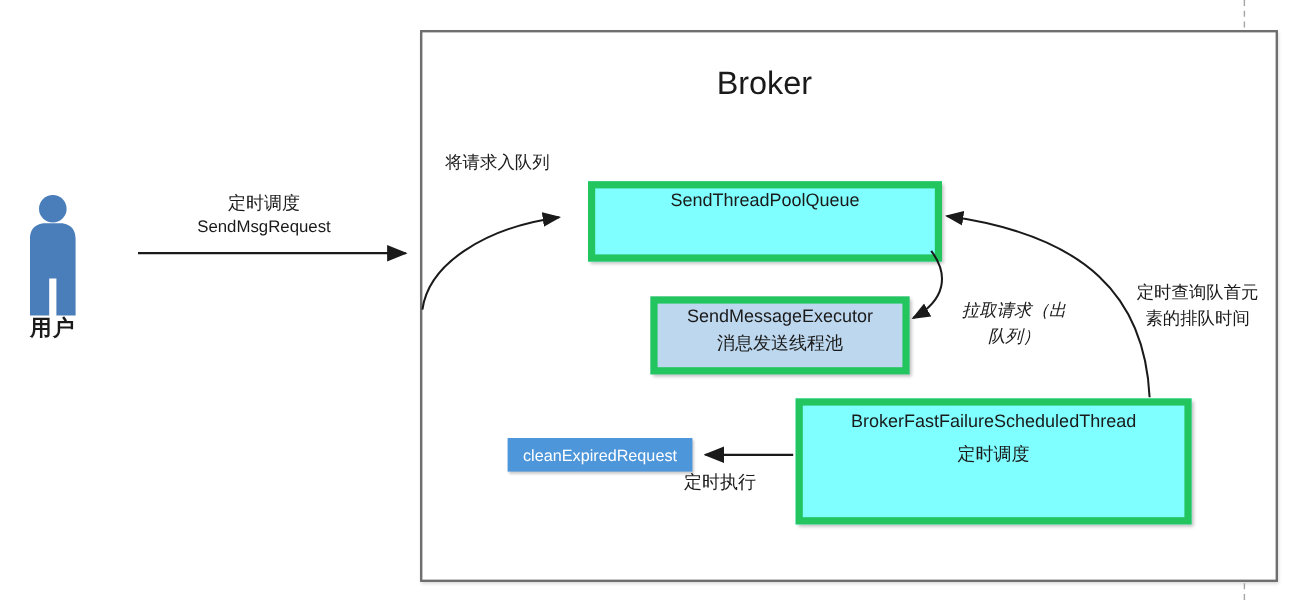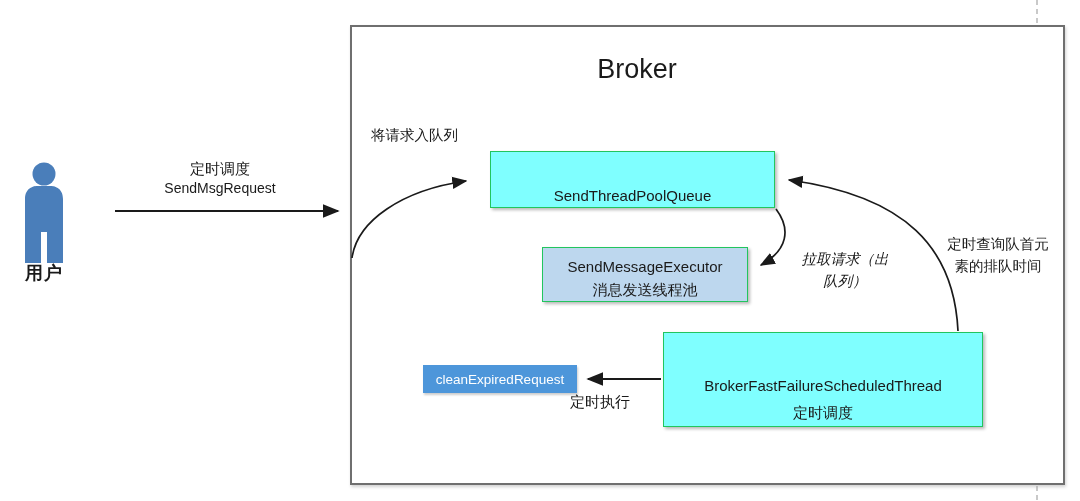--- a/index.html
+++ b/index.html
@@ -23,22 +23,22 @@
   
   .broker-box{
     left:350px;top:25px;width:711px;height:456px;background:#ffffff;
     border:2px solid #6f6f6f;box-shadow:1px 2px 3px rgba(0,0,0,.18);z-index:1;
   }
   .broker-title{left:557px;top:54px;width:160px;font-size:27px;z-index:2;}
 
   .enqueue-label{left:371px;top:126px;width:120px;font-size:14.5px;z-index:2;}
 
   .node{
-    z-index:3;display:flex;flex-direction:column;align-items:center;justify-content:flex-end;
-    border:1px solid #22c55e;box-shadow:2px 2px 3px rgba(0,0,0,.28);line-height:1.5;
+    z-index:3;display:flex;flex-direction:column;align-items:center;justify-content:flex-start;
+    border:6px solid #22c55e;box-shadow:2px 2px 3px rgba(0,0,0,.28);line-height:1.5;
   }
   .queue-box{left:490px;top:151px;width:283px;height:55px;background:#7FFFFF;font-size:15px;}
   .executor-box{left:542px;top:247px;width:204px;height:53px;background:#BDD7EE;font-size:15px;}
   .scheduler-box{left:663px;top:332px;width:318px;height:93px;background:#7FFFFF;font-size:15px;line-height:1.8;}
   .clean-box{
     left:423px;top:365px;width:154px;height:28px;background:#4D96DA;color:#ffffff;
     font-size:13.5px;border:none;box-shadow:1px 2px 2px rgba(0,0,0,.2);
     display:flex;align-items:center;justify-content:center;z-index:3;
   }
 

